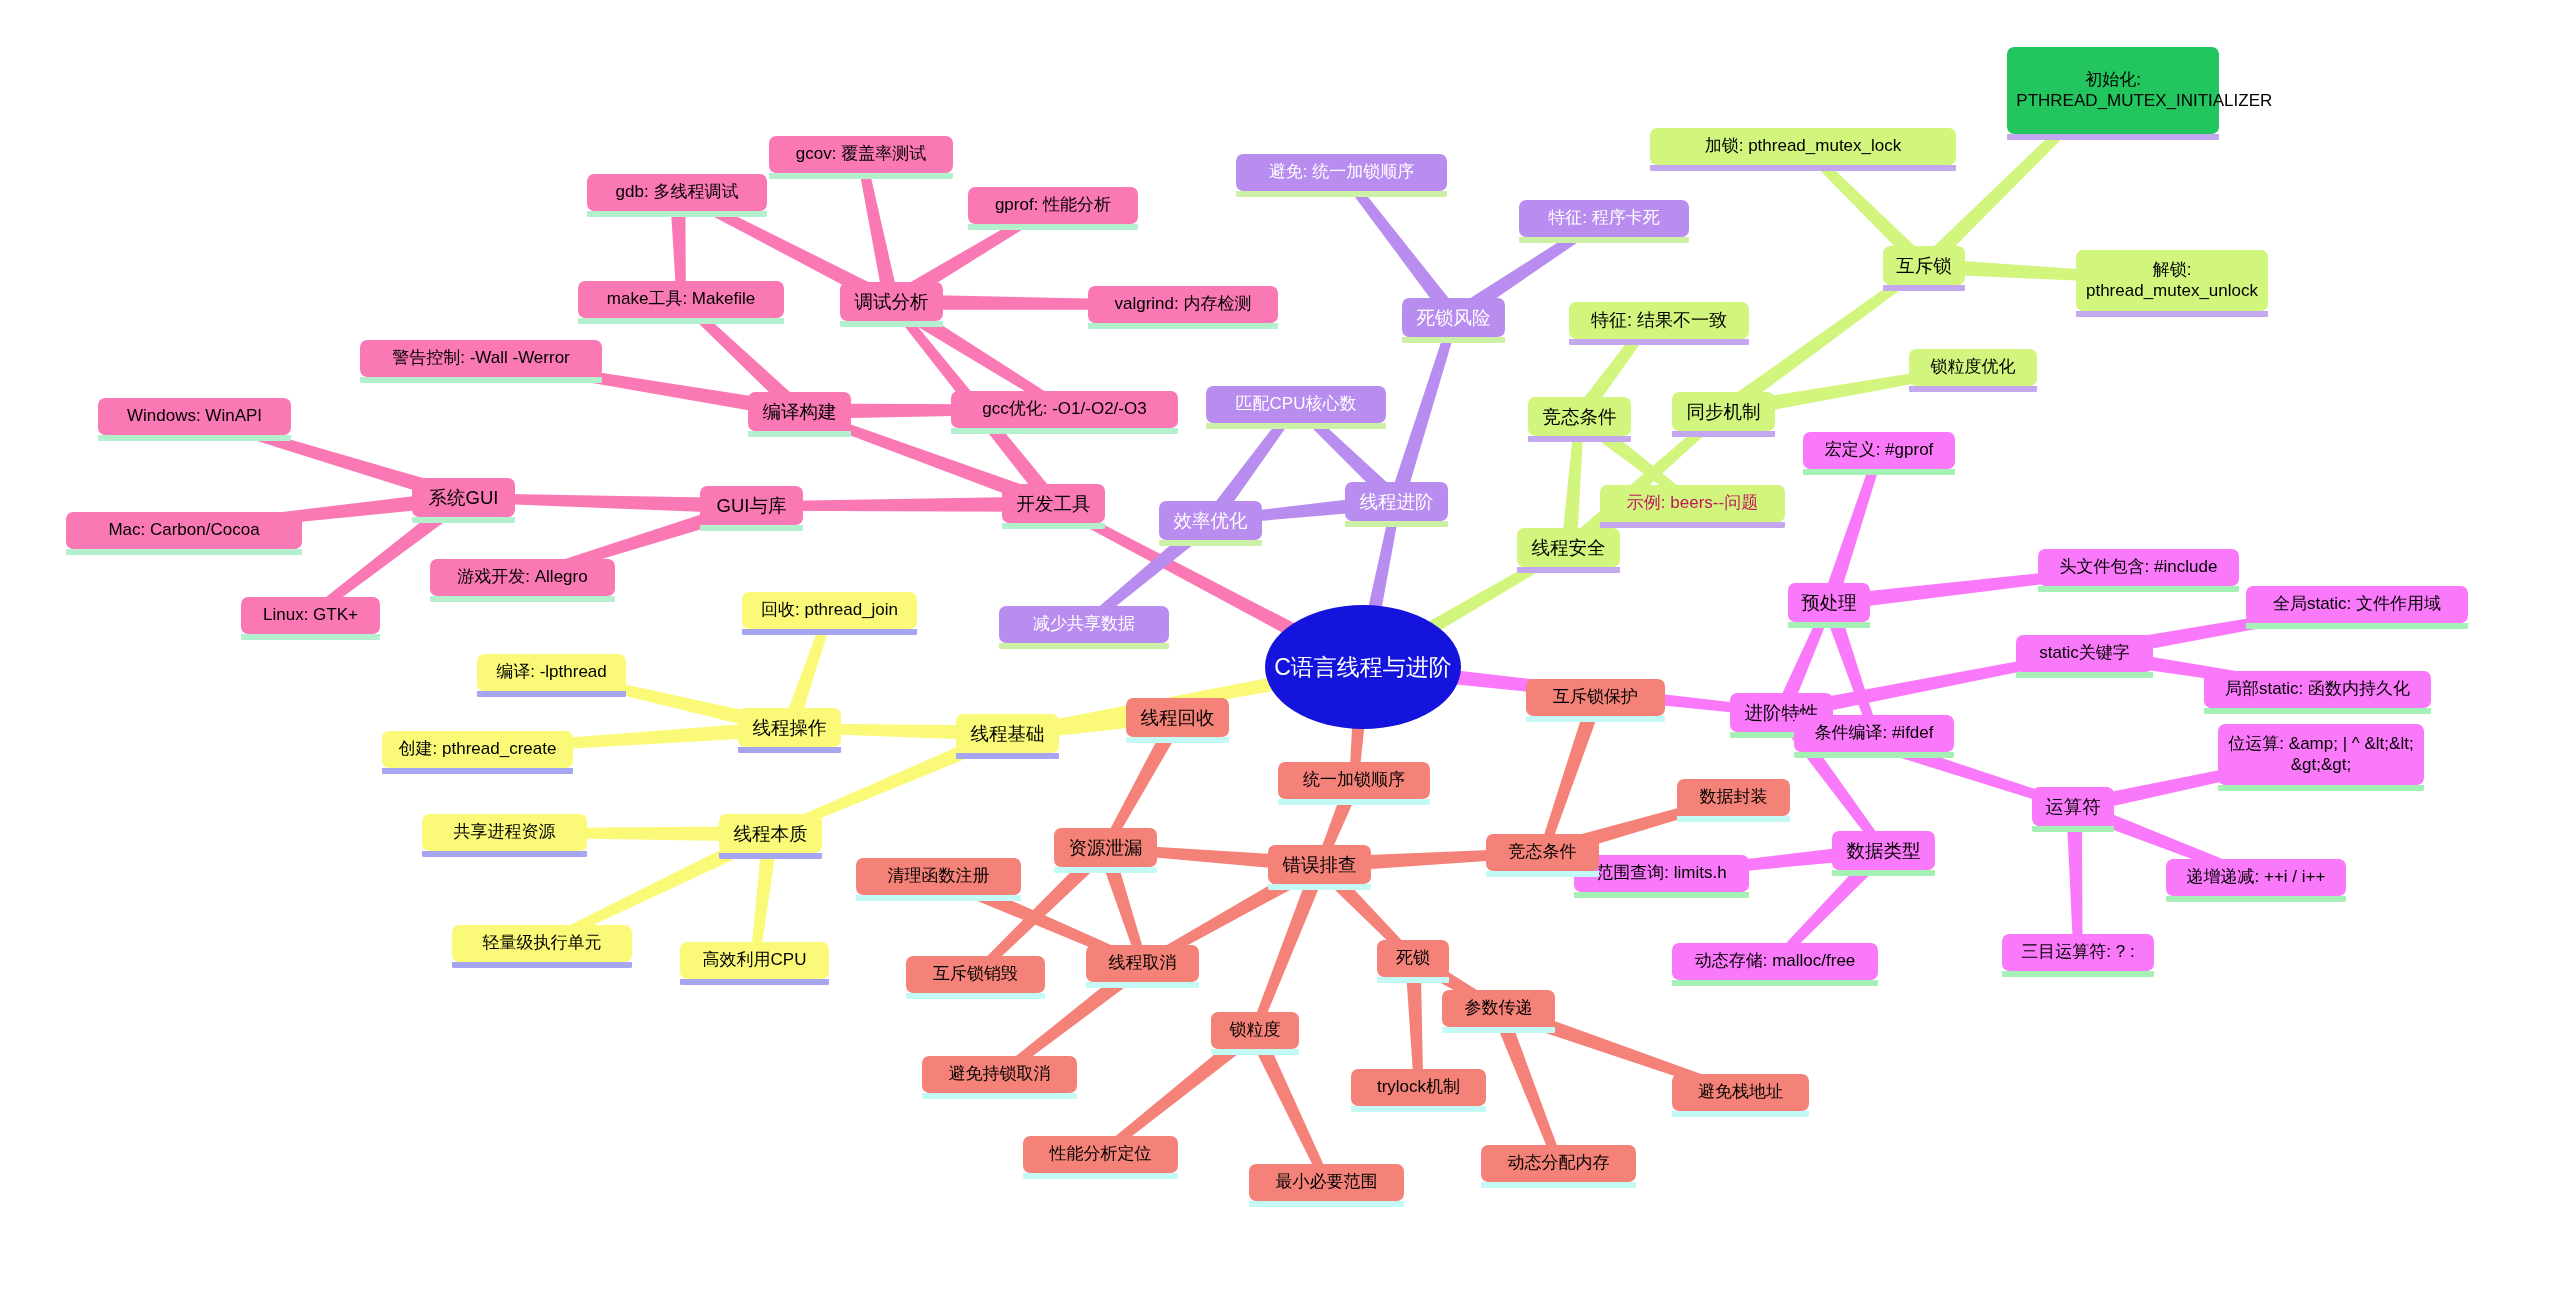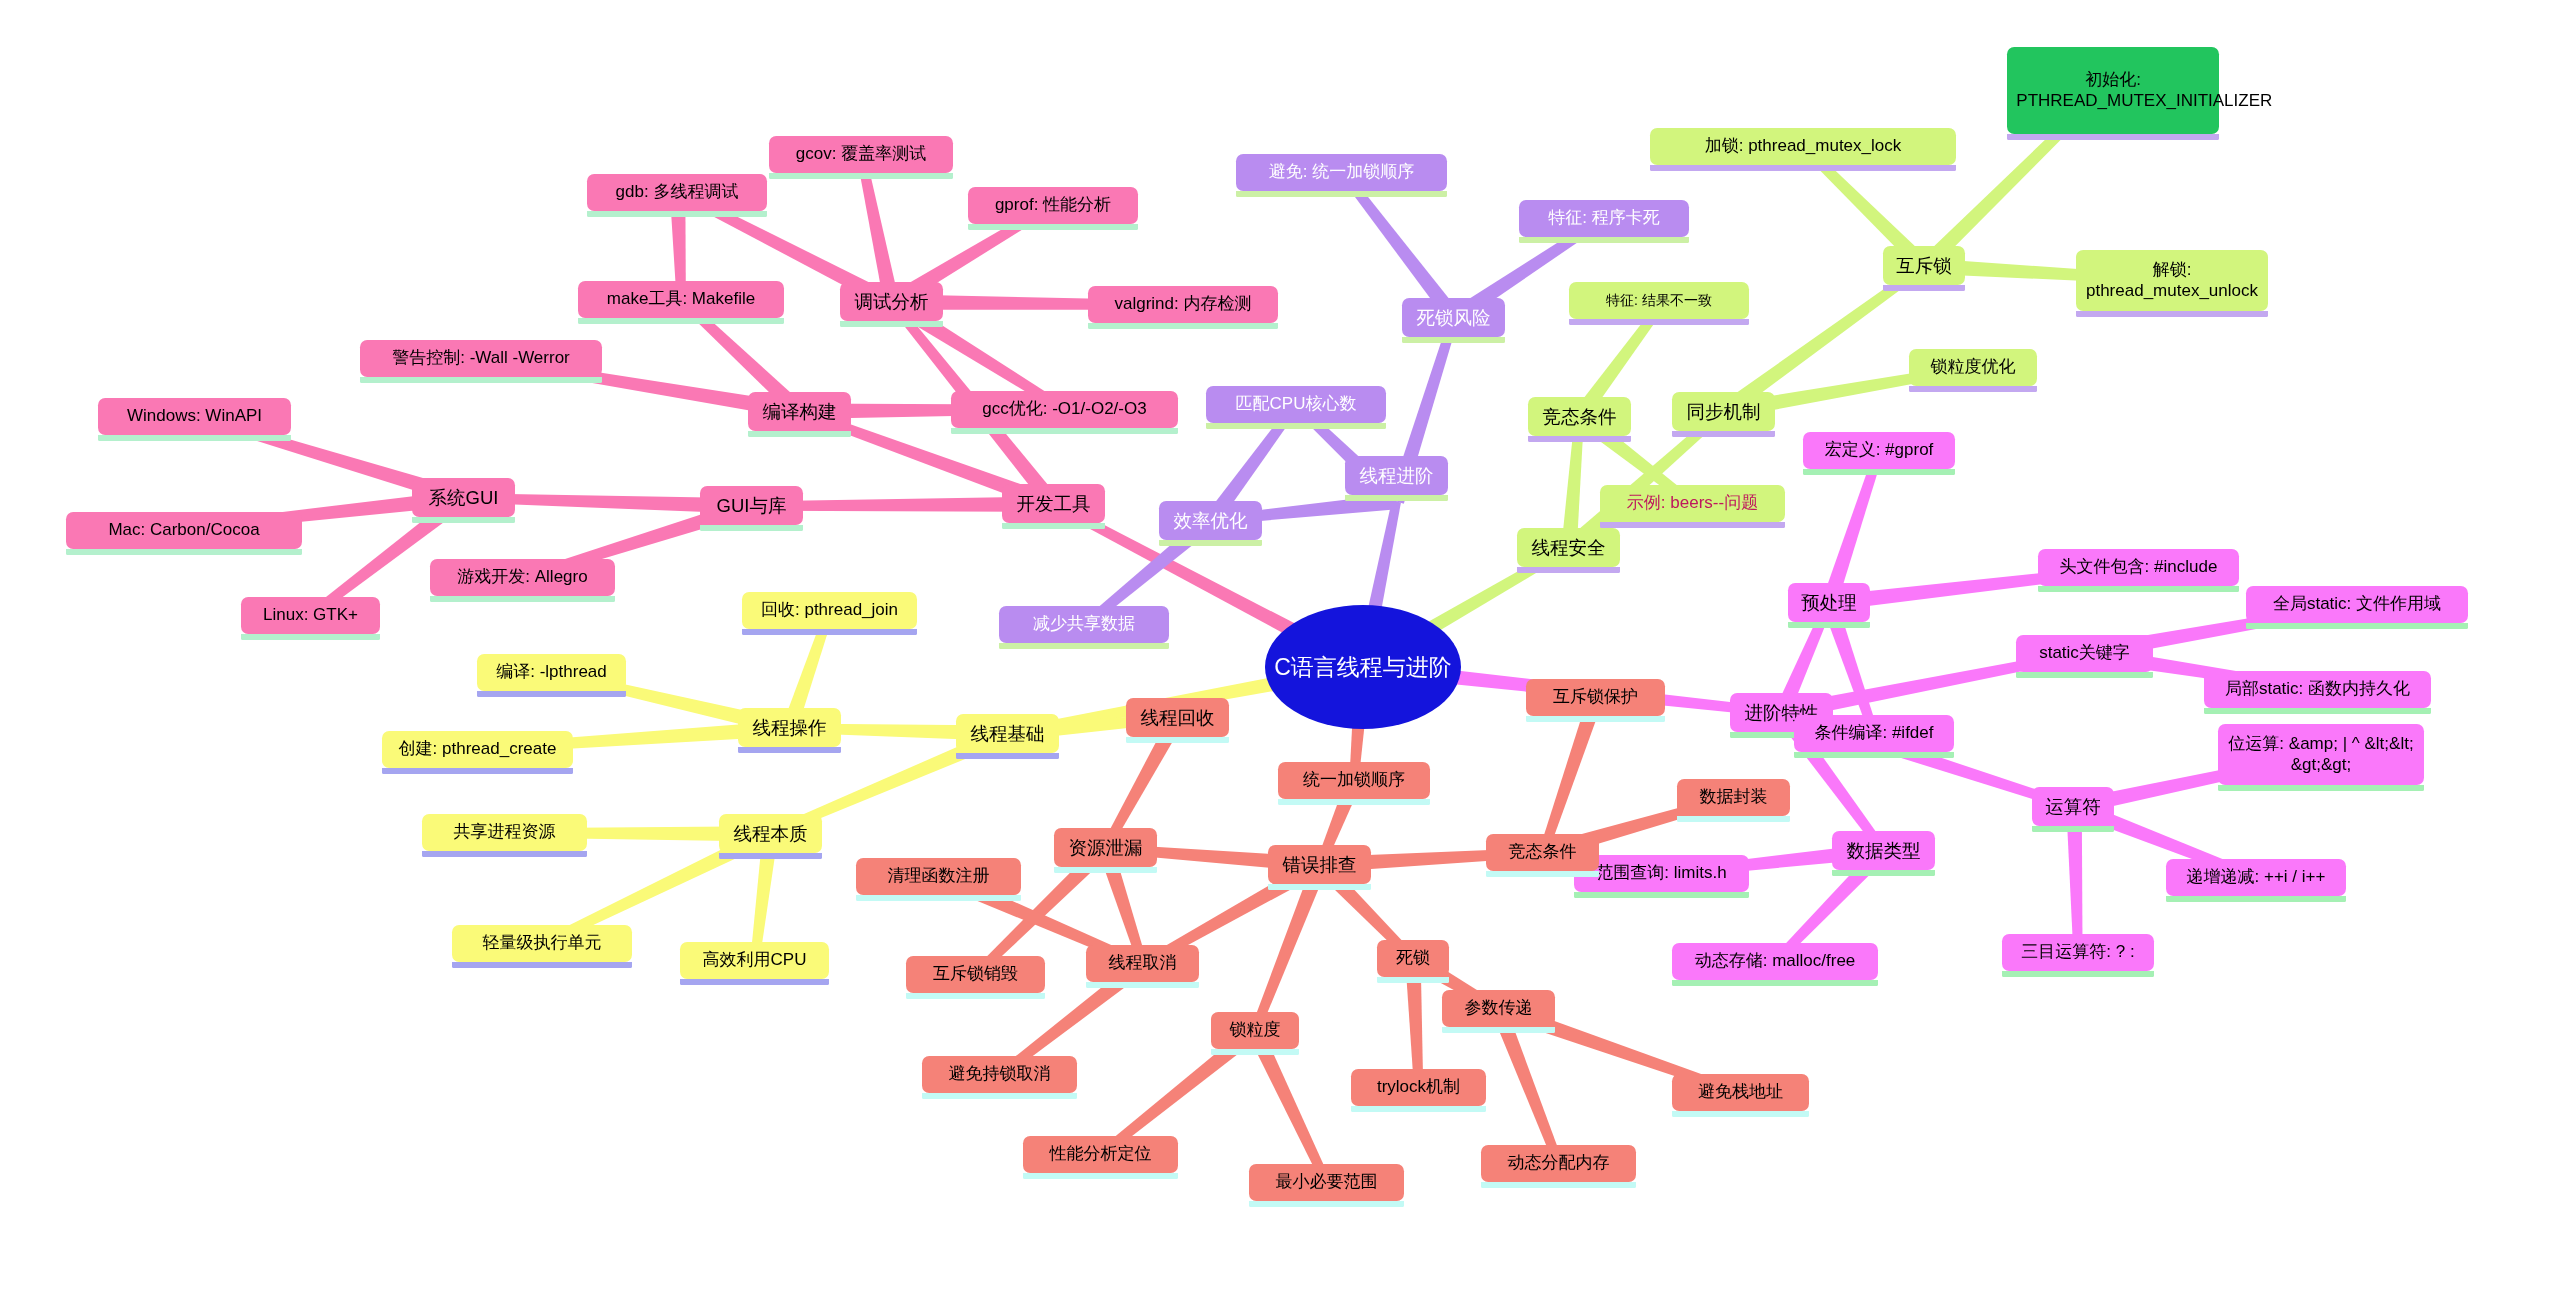--- a/index.html
+++ b/index.html
@@ -162,21 +162,21 @@
       <div class="underline" style="background: rgb(180, 240, 205);"></div>
     </div>
     <div class="node" style="left: 241px; top: 597px; width: 139px; height: 37px; background: rgb(250, 120, 180); color: rgb(0, 0, 0); font-size: 17px;">
       <span class="lbl">Linux: GTK+</span>
       <div class="underline" style="background: rgb(180, 240, 205);"></div>
     </div>
     <div class="node" style="left: 430px; top: 559px; width: 185px; height: 37px; background: rgb(250, 120, 180); color: rgb(0, 0, 0); font-size: 17px;">
       <span class="lbl">游戏开发: Allegro</span>
       <div class="underline" style="background: rgb(180, 240, 205);"></div>
     </div>
-    <div class="node" style="left: 1345px; top: 456px; width: 103px; height: 39px; background: rgb(185, 140, 240); color: rgb(255, 255, 255); font-size: 18.5px;">
+    <div class="node" style="left: 1345px; top: 482px; width: 103px; height: 39px; background: rgb(185, 140, 240); color: rgb(255, 255, 255); font-size: 18.5px;">
       <span class="lbl">线程进阶</span>
       <div class="underline" style="background: rgb(204, 240, 165);"></div>
     </div>
     <div class="node" style="left: 1402px; top: 298px; width: 103px; height: 39px; background: rgb(185, 140, 240); color: rgb(255, 255, 255); font-size: 18.5px;">
       <span class="lbl">死锁风险</span>
       <div class="underline" style="background: rgb(204, 240, 165);"></div>
     </div>
     <div class="node" style="left: 1236px; top: 154px; width: 211px; height: 37px; background: rgb(185, 140, 240); color: rgb(255, 255, 255); font-size: 17px;">
       <span class="lbl">避免: 统一加锁顺序</span>
       <div class="underline" style="background: rgb(204, 240, 165);"></div>
@@ -198,21 +198,21 @@
       <div class="underline" style="background: rgb(204, 240, 165);"></div>
     </div>
     <div class="node" style="left: 1517px; top: 528px; width: 103px; height: 39px; background: rgb(210, 245, 125); color: rgb(0, 0, 0); font-size: 18.5px;">
       <span class="lbl">线程安全</span>
       <div class="underline" style="background: rgb(195, 168, 240);"></div>
     </div>
     <div class="node" style="left: 1528px; top: 397px; width: 103px; height: 39px; background: rgb(210, 245, 125); color: rgb(0, 0, 0); font-size: 18.5px;">
       <span class="lbl">竞态条件</span>
       <div class="underline" style="background: rgb(195, 168, 240);"></div>
     </div>
-    <div class="node" style="left: 1569px; top: 282px; width: 180px; height: 37px; background: rgb(210, 245, 125); color: rgb(0, 0, 0); font-size: 14px;">
+    <div class="node" style="left: 1569px; top: 302px; width: 180px; height: 37px; background: rgb(210, 245, 125); color: rgb(0, 0, 0); font-size: 18px;">
       <span class="lbl">特征: 结果不一致</span>
       <div class="underline" style="background: rgb(195, 168, 240);"></div>
     </div>
     <div class="node" style="left: 1600px; top: 485px; width: 185px; height: 37px; background: rgb(210, 245, 125); color: #be185d; font-size: 17px;">
       <span class="lbl">示例: beers--问题</span>
       <div class="underline" style="background: rgb(195, 168, 240);"></div>
     </div>
     <div class="node" style="left: 1672px; top: 392px; width: 103px; height: 39px; background: rgb(210, 245, 125); color: rgb(0, 0, 0); font-size: 18.5px;">
       <span class="lbl">同步机制</span>
       <div class="underline" style="background: rgb(195, 168, 240);"></div>

